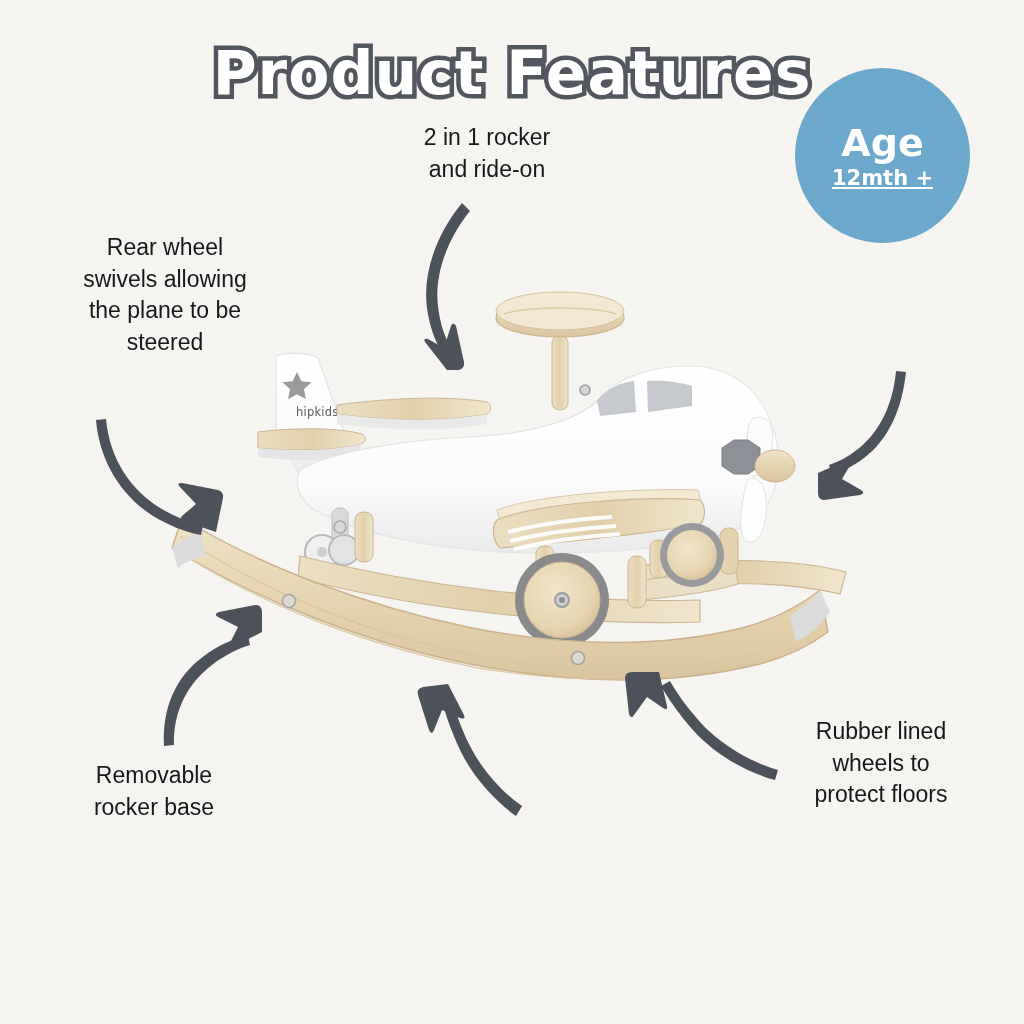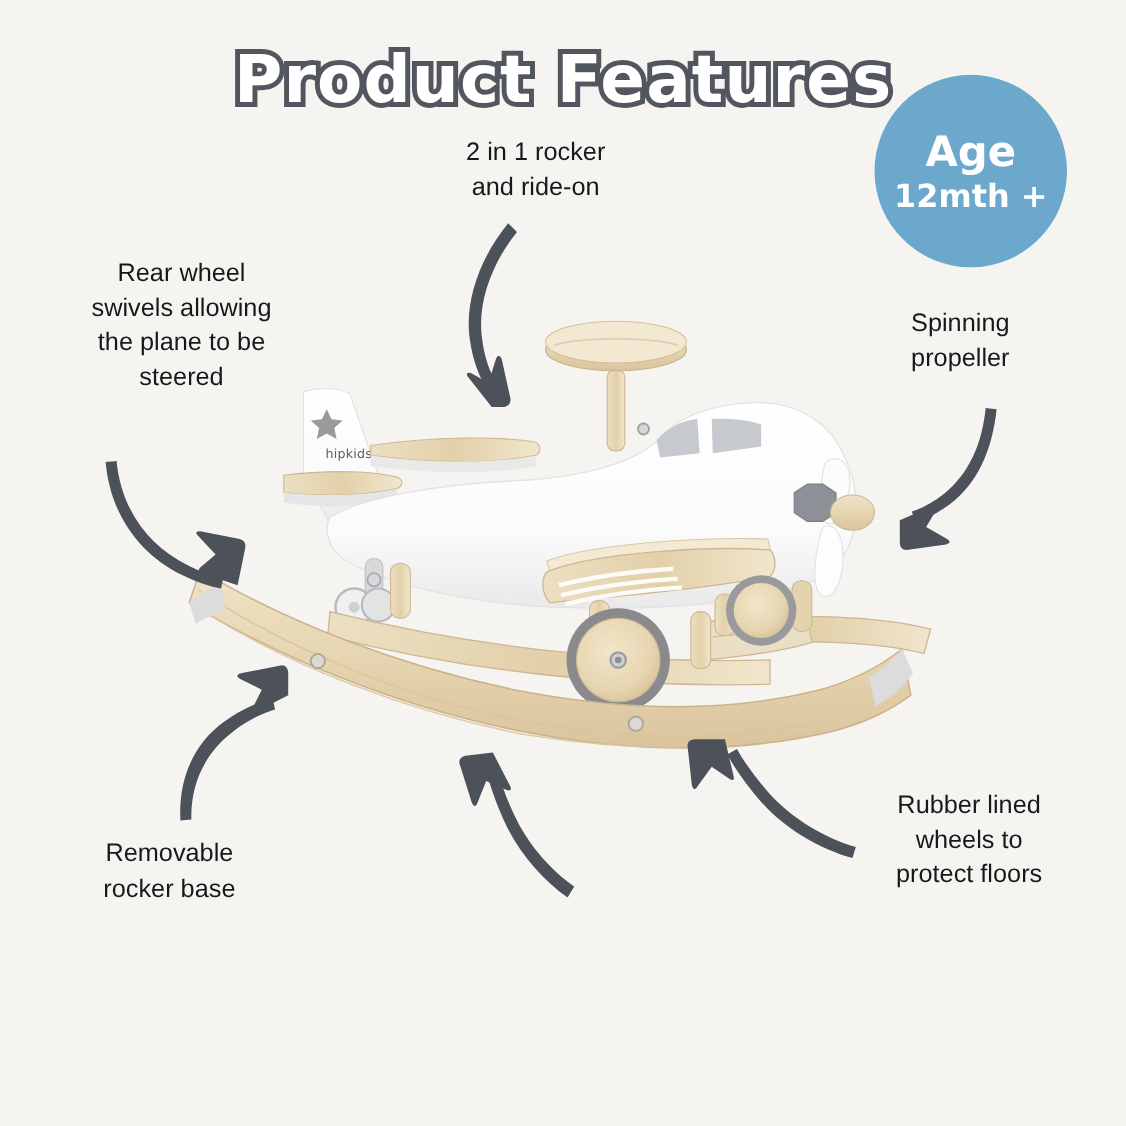--- a/index.html
+++ b/index.html
@@ -34,21 +34,21 @@
     border-radius:50%;
     background:#6ba8cb;
     display:flex; flex-direction:column;
     align-items:center; justify-content:center;
     color:#ffffff;
     font-family:"DejaVu Sans", sans-serif;
     font-weight:bold;
     line-height:1.18;
   }
   .badge .l1 { font-size:38px; }
-  .badge .l2 { font-size:29px; }
+  .badge .l2 { font-size:21px;text-decoration:underline; }
 
   
   .label {
     position:absolute;
     color:#18181a;
     font-size:23px;
     line-height:1.38;
     text-align:center;
     white-space:pre-line;
     font-family:"Liberation Sans", sans-serif;
@@ -295,21 +295,19 @@
     <span class="l1">Age</span>
     <span class="l2">12mth +</span>
   </div>
 
   <div class="label" id="label-2in1">2 in 1 rocker
 and ride-on</div>
   <div class="label" id="label-rear-wheel">Rear wheel
 swivels allowing
 the plane to be
 steered</div>
-  <div class="label" id="label-propeller">Spinning
-propeller</div>
   <div class="label" id="label-rubber">Rubber lined
 wheels to
 protect floors</div>
   <div class="label" id="label-removable">Removable
 rocker base</div>
 
 </div>
 
 </body></html>

